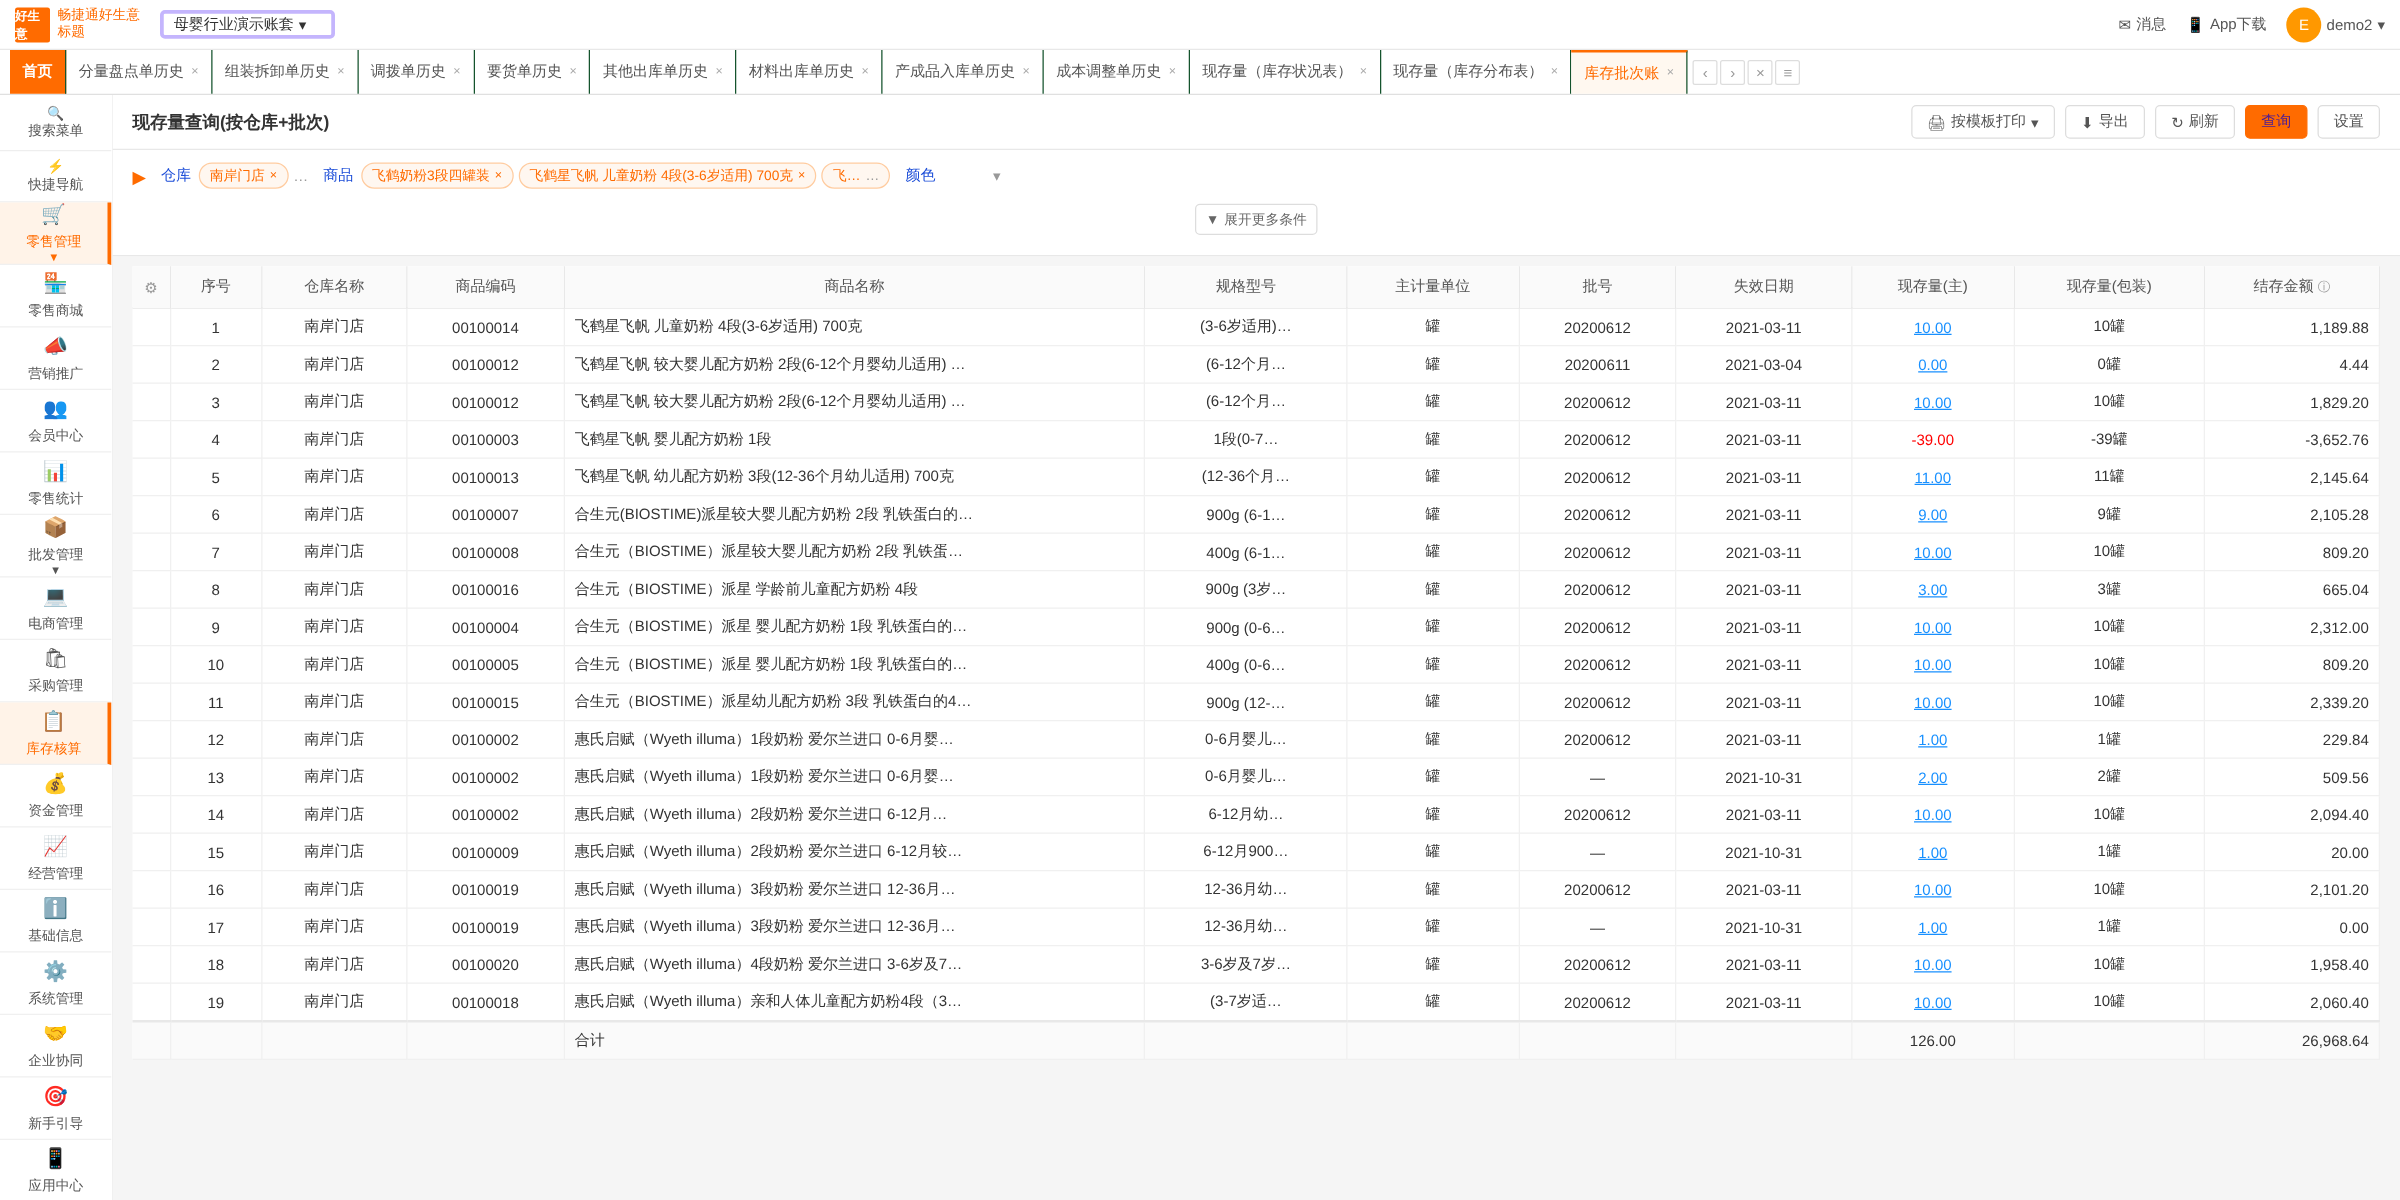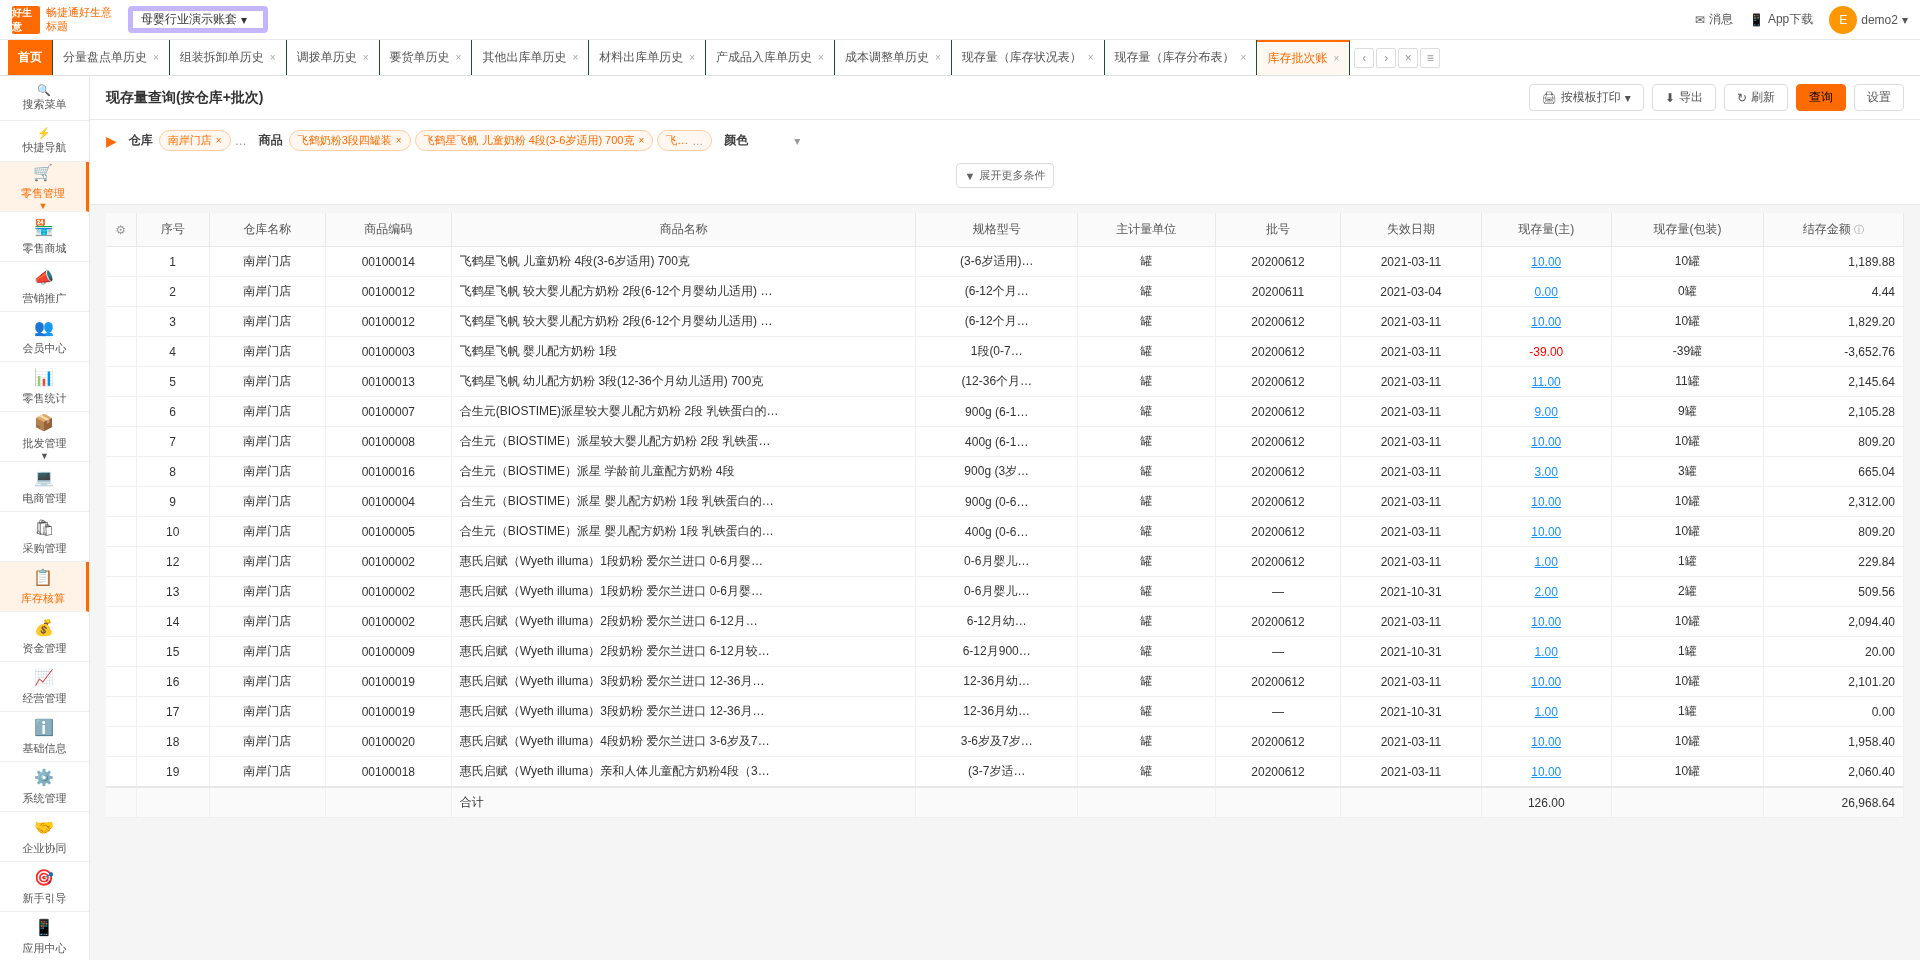--- a/index.html
+++ b/index.html
@@ -12,21 +12,21 @@
     }
     .logo-area {
       display: flex; align-items: center; gap: 6px; min-width: 90px;
     }
     .logo-icon {
       width: 28px; height: 28px; background: #ff6b00; border-radius: 2px;
       display: flex; align-items: center; justify-content: center; color: #fff; font-size: 10px; font-weight: bold;
     }
     .logo-text { font-size: 11px; color: #ff6b00; line-height: 1.2; }
     .tenant-select {
-      display: flex; align-items: center; gap: 4px; border: 5px solid #c4b5fd;
+      display: flex; align-items: center; gap: 4px; border: 3px solid #c4b5fd;
       border-radius: 4px; padding: 0 8px; cursor: pointer; font-size: 12px; min-width: 140px;
     }
     .top-right {
       margin-left: auto; display: flex; align-items: center; gap: 16px; font-size: 12px; color: #555;
     }
     .top-right-item { display: flex; align-items: center; gap: 4px; cursor: pointer; }
     .avatar { width: 28px; height: 28px; border-radius: 50%; background: #ff9800; display: flex; align-items: center; justify-content: center; color: #fff; font-size: 12px; }
 
     
     .nav-tabs {
@@ -64,27 +64,27 @@
     .content { flex: 1; display: flex; flex-direction: column; overflow: hidden; }
 
     
     .page-header {
       display: flex; align-items: center; padding: 8px 16px; background: #fff;
       border-bottom: 1px solid #e8e8e8; gap: 16px;
     }
     .page-title { font-size: 14px; font-weight: bold; color: #333; }
     .header-actions { margin-left: auto; display: flex; align-items: center; gap: 8px; }
     .btn { padding: 4px 12px; border-radius: 4px; cursor: pointer; font-size: 12px; border: 1px solid #ddd; background: #fff; color: #555; display: flex; align-items: center; gap: 4px; }
-    .btn-primary { background: #ff6b00; color: #000000; border-color: #ff6b00; }
+    .btn-primary { background: #ff6b00; color: #4c1d95; border-color: #ff6b00; }
 
     
     .filter-area { background: #fff; padding: 10px 16px; border-bottom: 1px solid #e8e8e8; }
     .filter-row { display: flex; align-items: center; gap: 12px; flex-wrap: wrap; }
     .filter-item { display: flex; align-items: center; gap: 6px; font-size: 12px; }
-    .filter-label { color: #404040; white-space: nowrap; font-weight: bold; }
+    .filter-label { color: #1d4ed8; white-space: nowrap; }
     .filter-tags { display: flex; align-items: center; gap: 4px; flex-wrap: wrap; }
     .filter-tag {
       display: flex; align-items: center; gap: 4px; background: #fff7f0;
       border: 1px solid #ffcca0; border-radius: 12px; padding: 2px 8px; font-size: 11px; color: #ff6b00;
     }
     .filter-tag .tag-close { cursor: pointer; color: #ff6b00; font-size: 10px; }
     .filter-dots { color: #999; cursor: pointer; }
     .expand-btn { display: flex; align-items: center; gap: 4px; color: #666; cursor: pointer; font-size: 11px; padding: 4px 8px; border: 1px solid #ddd; border-radius: 4px; margin: 6px auto; width: fit-content; }
     .orange-arrow { color: #ff6b00; font-size: 14px; cursor: pointer; }
 
@@ -467,20 +467,34 @@
       <td>400g (0-6…</td>
       <td>罐</td>
       <td>20200612</td>
       <td>2021-03-11</td>
       <td><span class="num-link">10.00</span></td>
       <td class="">10罐</td>
       <td class="td-right ">809.20</td>
     </tr>
             <tr>
       <td></td>
+      <td>11</td>
+      <td>南岸门店</td>
+      <td>00100015</td>
+      <td class="td-left" style="max-width:260px;overflow:hidden;text-overflow:ellipsis;">合生元（BIOSTIME）派星幼儿配方奶粉 3段 乳铁蛋白的4…</td>
+      <td>900g (12-…</td>
+      <td>罐</td>
+      <td>20200612</td>
+      <td>2021-03-11</td>
+      <td><span class="num-link">10.00</span></td>
+      <td class="">10罐</td>
+      <td class="td-right ">2,339.20</td>
+    </tr>
+            <tr>
+      <td></td>
       <td>12</td>
       <td>南岸门店</td>
       <td>00100002</td>
       <td class="td-left" style="max-width:260px;overflow:hidden;text-overflow:ellipsis;">惠氏启赋（Wyeth illuma）1段奶粉 爱尔兰进口 0-6月婴…</td>
       <td>0-6月婴儿…</td>
       <td>罐</td>
       <td>20200612</td>
       <td>2021-03-11</td>
       <td><span class="num-link">1.00</span></td>
       <td class="">1罐</td>

